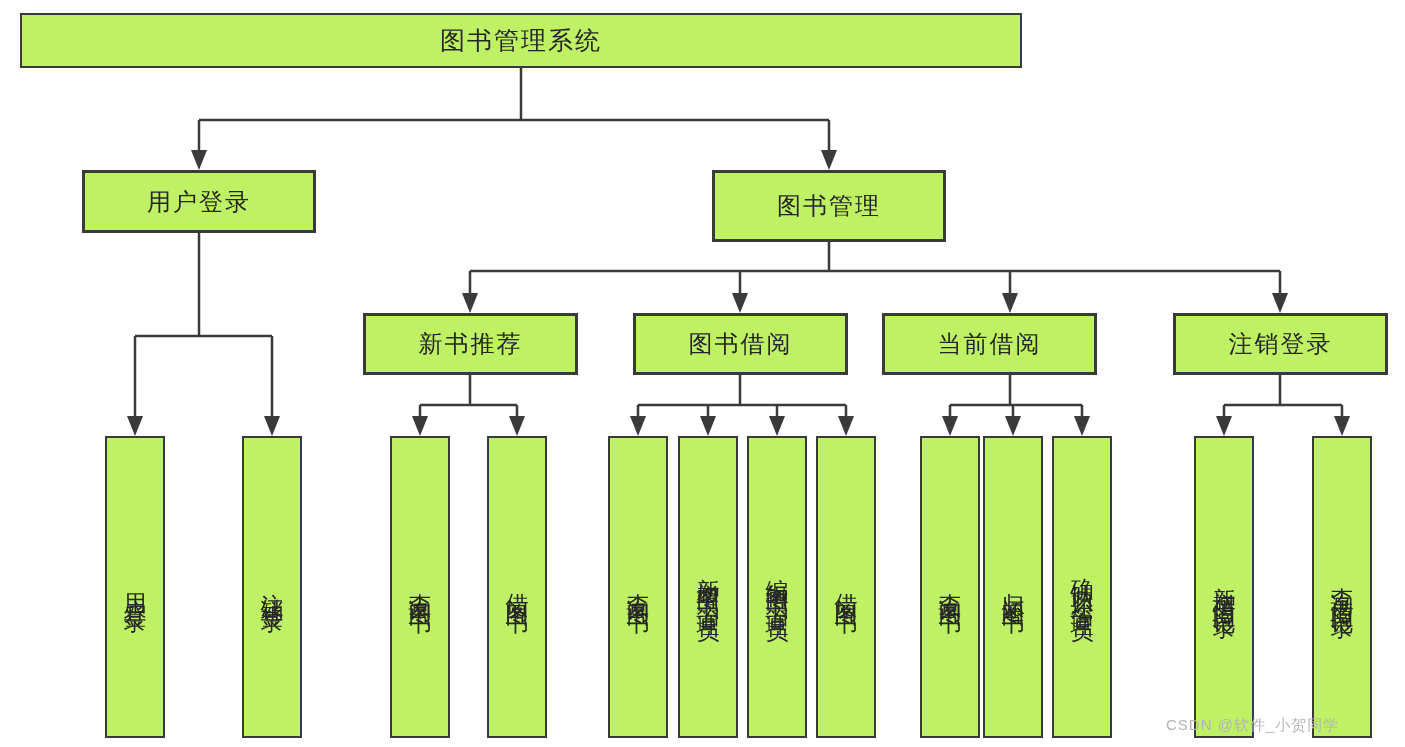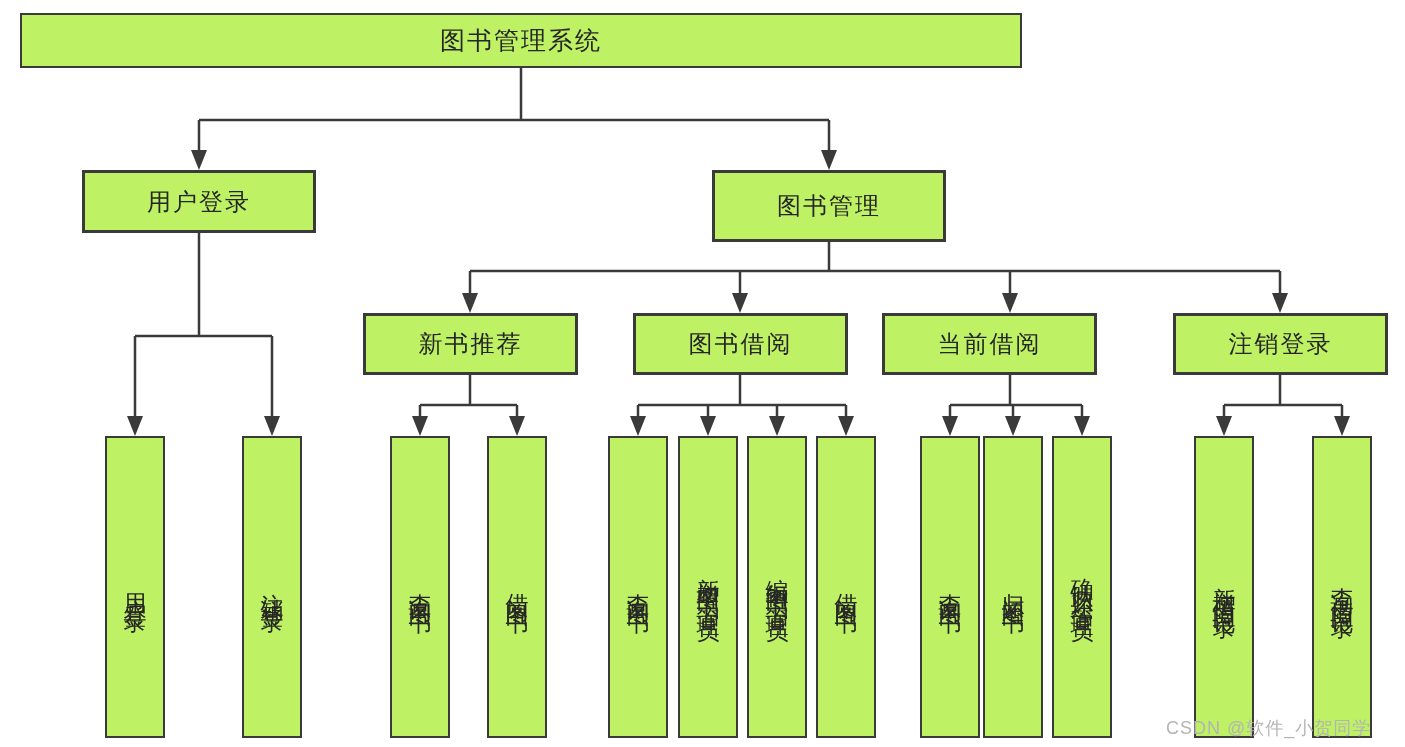--- a/index.html
+++ b/index.html
@@ -52,21 +52,21 @@
     text-orientation: mixed;
     font-size: 23px;
     letter-spacing: 6px;
     line-height: 1;
     color: var(----color-text, #262626);
   }
   .watermark {
     position: absolute;
     left: 1166px;
     top: 716px;
-    font-size: 18px;
+    font-size: 15px;
     letter-spacing: 1px;
     color: var(--color-watermark, #b4b4b4);
     white-space: nowrap;
     z-index: 5;
   }
 </style>
 </head>
 <body>
 
 <div class="canvas">

